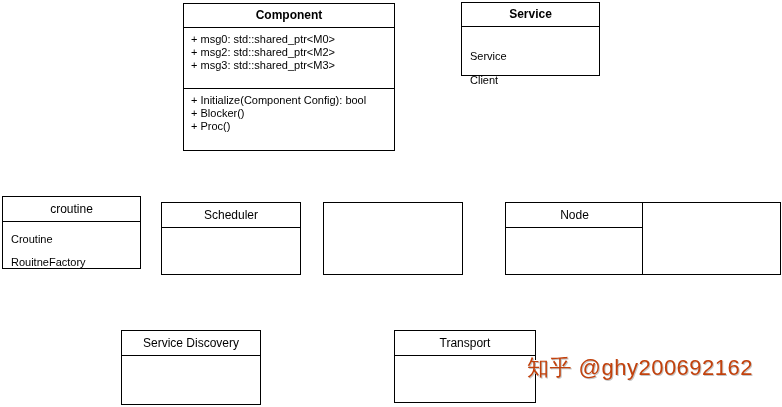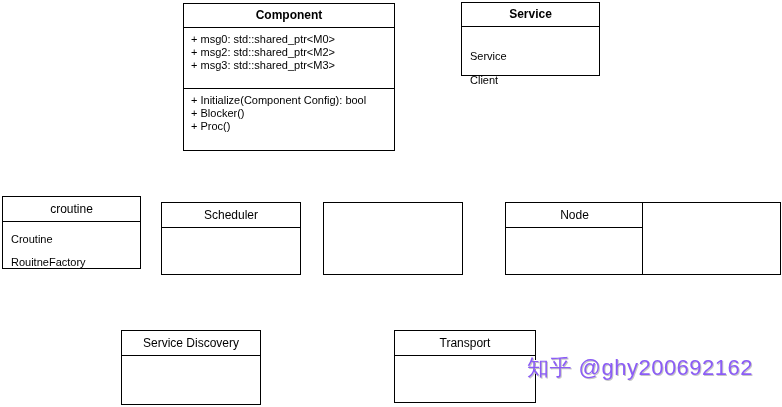--- a/index.html
+++ b/index.html
@@ -66,21 +66,21 @@
   .box-blocker   { left: 642px; top: 202px; width: 139px; height: 73px; }
 
   .box-service-discovery { left: 121px; top: 330px; width: 140px; height: 75px; }
   .box-transport         { left: 394px; top: 330px; width: 142px; height: 73px; }
 
   .watermark {
     position: absolute;
     left: 527px;
     top: 353px;
     font-size: 22px;
-    color: #8b5cf6;
+    color: #c2410c;
     text-shadow: 1px 1px 0 #c6c6c6, -1px -1px 0 #ffffff;
     white-space: nowrap;
     letter-spacing: 0.5px;
   }
 </style>
 </head>
 <body>
 
 <div class="stage">
 

